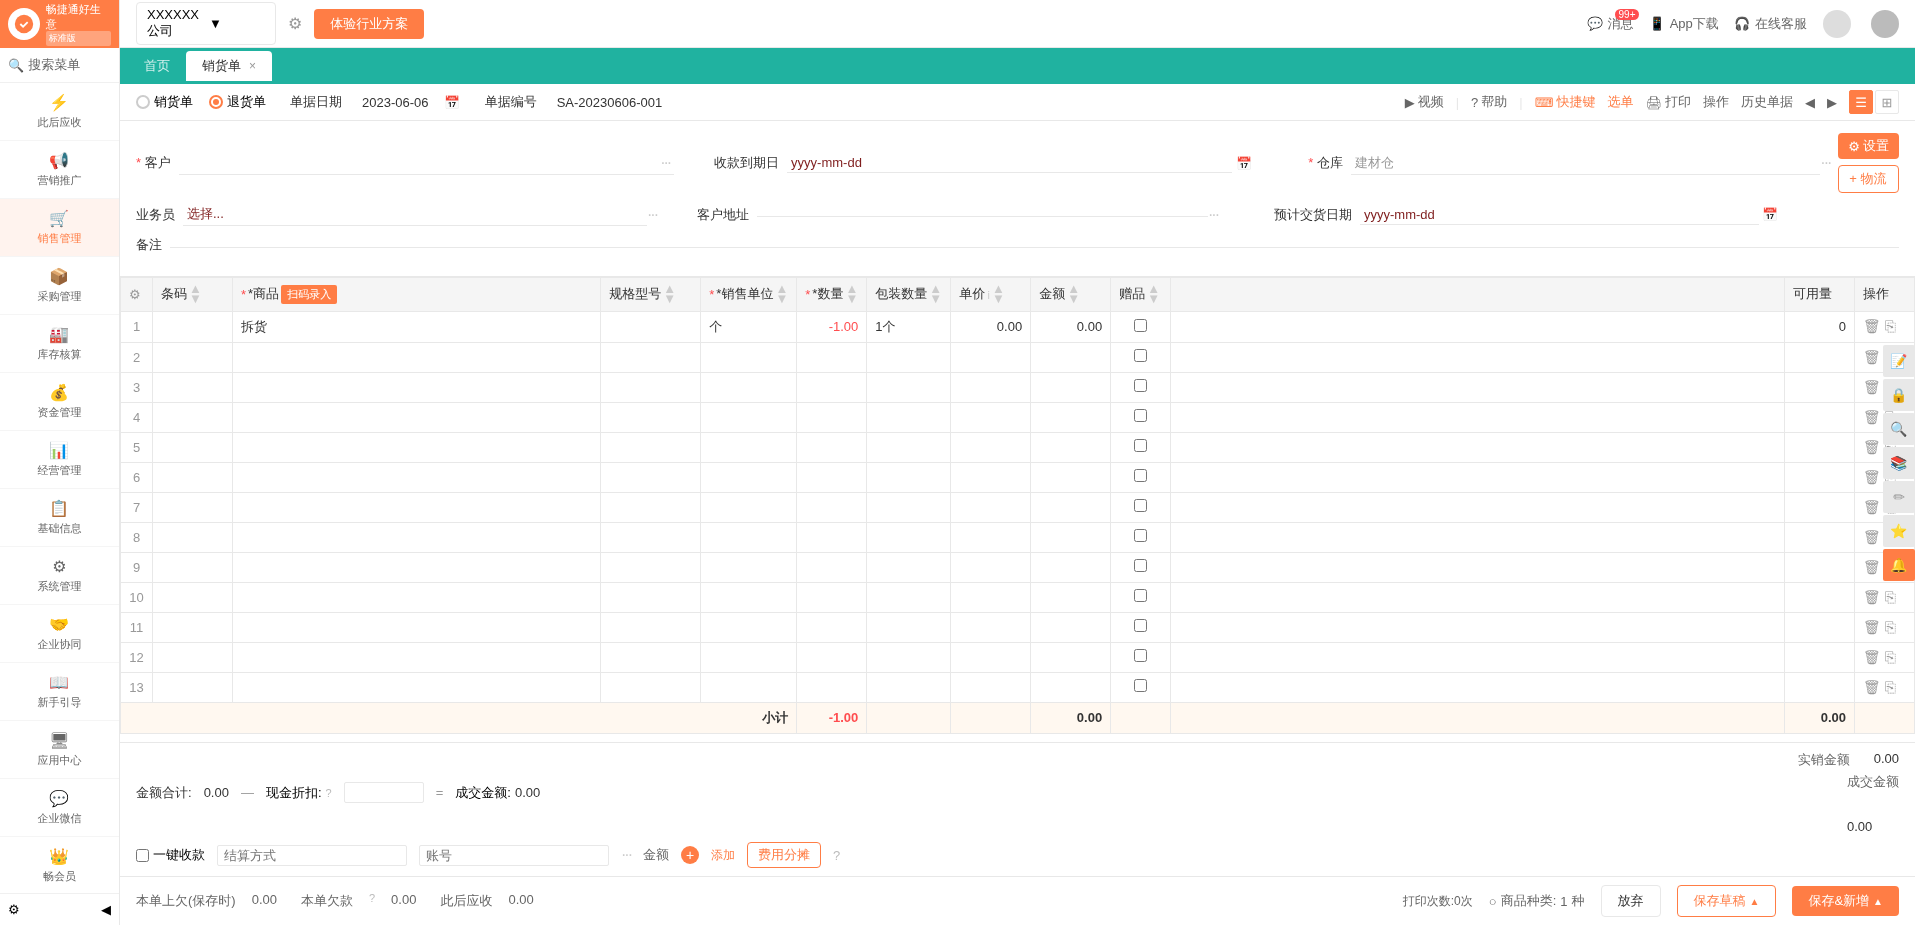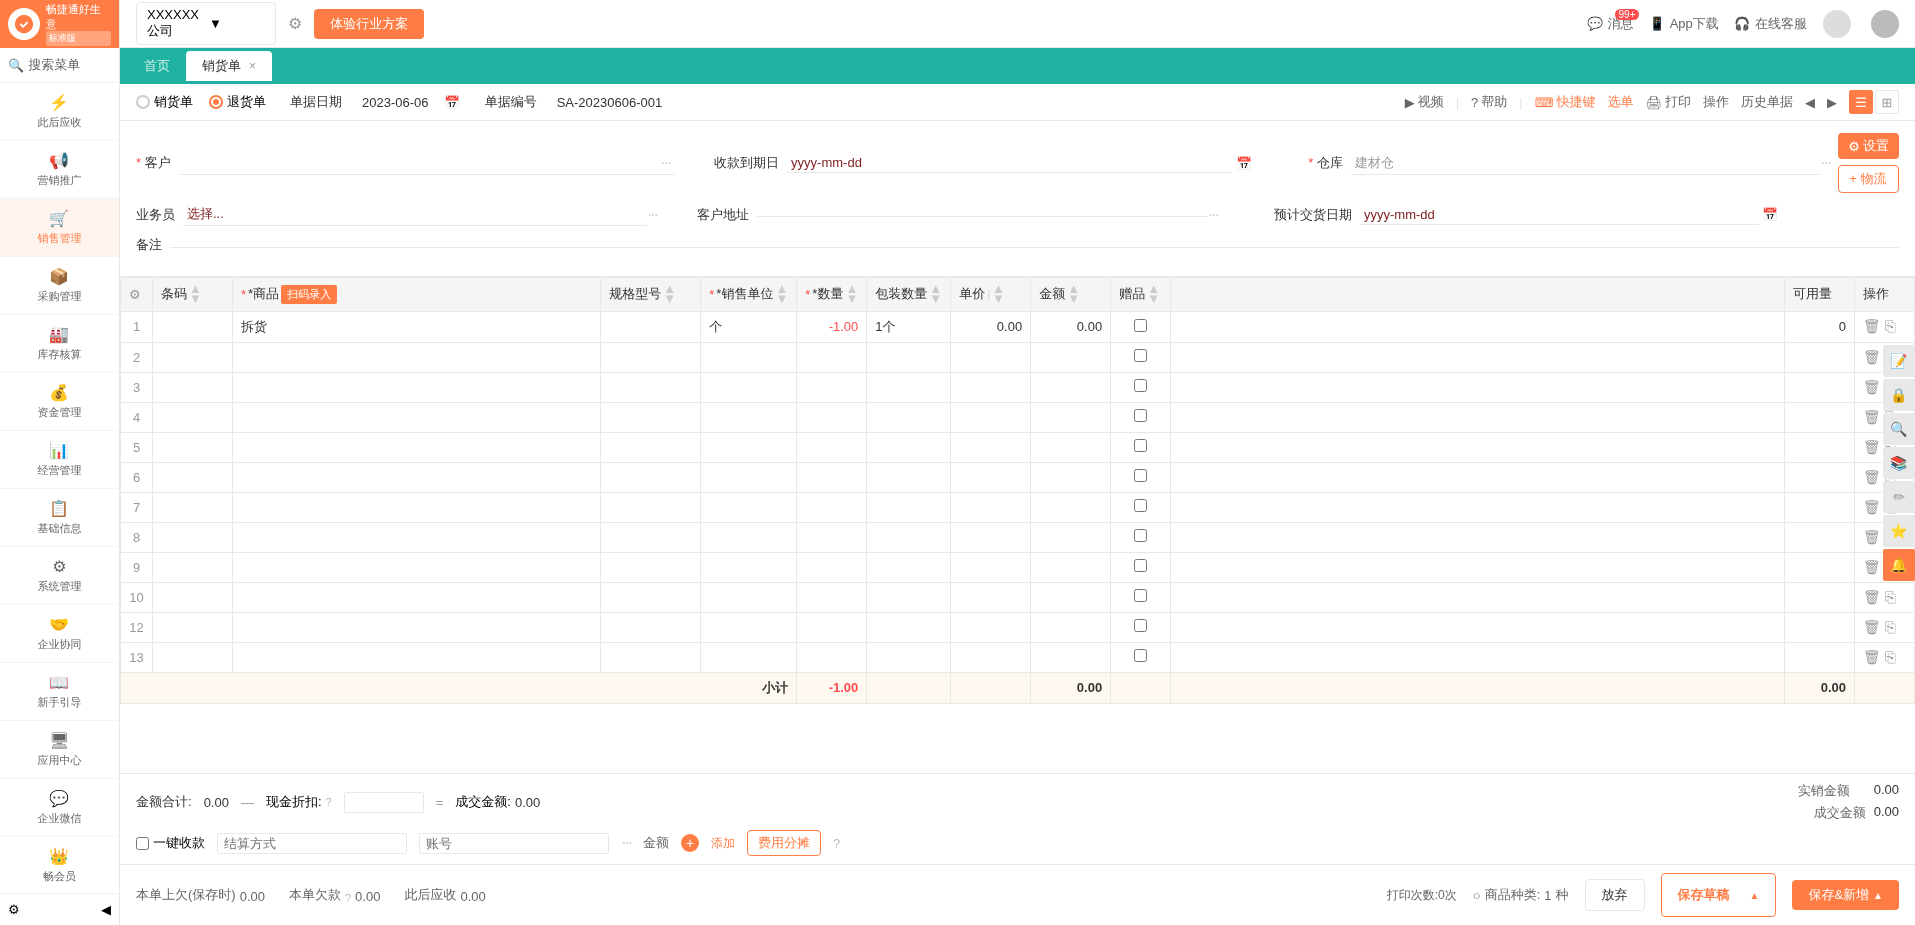--- a/index.html
+++ b/index.html
@@ -99,26 +99,26 @@
     .deal-amount { display: flex; align-items: center; gap: 4px; }
     .add-btn { background: #ff7d45; color: #fff; border: none; border-radius: 50%; width: 18px; height: 18px; cursor: pointer; font-size: 14px; display: flex; align-items: center; justify-content: center; }
     .fee-btn { border: 1px solid #ff7d45; color: #ff7d45; background: #fff; border-radius: 4px; padding: 3px 10px; cursor: pointer; }
     .help-icon { color: #999; cursor: pointer; }
     .checkbox-label { display: flex; align-items: center; gap: 4px; cursor: pointer; }
     .payment-select { border: 1px solid #e8e8e8; border-radius: 2px; padding: 2px 6px; min-width: 80px; color: #bbb; }
     .payment-input { border: 1px solid #e8e8e8; border-radius: 2px; padding: 2px 6px; min-width: 60px; color: #bbb; }
 
     
     .footer { background: #fff; border-top: 1px solid #e8e8e8; display: flex; align-items: center; padding: 8px 16px; gap: 24px; flex-shrink: 0; }
-    .footer-item { display: flex; align-items: flex-end; gap: 4px; color: #666; font-size: 12px; }
+    .footer-item { display: flex; align-items: flex-start; gap: 16px; color: #666; font-size: 12px; }
     .footer-right { margin-left: auto; display: flex; align-items: center; gap: 16px; }
     .print-count { color: #666; font-size: 12px; }
     .goods-type { display: flex; align-items: center; gap: 4px; color: #666; font-size: 12px; cursor: pointer; }
     .discard-btn { border: 1px solid #e8e8e8; background: #fff; color: #333; border-radius: 4px; padding: 6px 16px; cursor: pointer; }
-    .save-draft-btn { background: #fff; color: #ff7d45; border: 1px solid #ff7d45; border-radius: 4px; padding: 12px 16px; cursor: pointer; display: flex; align-items: center; gap: 20px; font-weight: bold; }
+    .save-draft-btn { background: #fff; color: #ff7d45; border: 1px solid #ff7d45; border-radius: 4px; padding: 6px 16px; cursor: pointer; display: flex; align-items: center; gap: 4px; }
     .save-new-btn { background: #ff7d45; color: #fff; border: none; border-radius: 4px; padding: 6px 16px; cursor: pointer; display: flex; align-items: center; gap: 4px; }
     .btn-arrow { font-size: 10px; }
 
     
     .right-float { position: fixed; right: 0; top: 50%; transform: translateY(-50%); display: flex; flex-direction: column; gap: 2px; z-index: 100; }
     .float-btn { width: 32px; height: 32px; background: #20b2a0; color: #fff; display: flex; align-items: center; justify-content: center; cursor: pointer; font-size: 14px; border-radius: 2px; }
     .float-btn.orange { background: #ff7d45; }
     .float-btn.gray { background: #e8e8e8; color: #999; }
 
     .th-sort { display: flex; align-items: center; gap: 2px; }
@@ -668,20 +668,40 @@
     <td style="min-width:200px;"></td>
     <td class="num"></td>
     <td>
       <div class="action-btns">
         <span class="action-btn">🗑</span>
         <span class="action-btn">⎘</span>
       </div>
     </td>
   </tr>
           <tr>
+    <td class="row-num">11</td>
+    <td></td>
+    <td></td>
+    <td></td>
+    <td></td>
+    <td class="num"></td>
+    <td></td>
+    <td class="num"></td>
+    <td class="num"></td>
+    <td class="checkbox-cell"><input type="checkbox" style=""></td>
+    <td style="min-width:200px;"></td>
+    <td class="num"></td>
+    <td>
+      <div class="action-btns">
+        <span class="action-btn">🗑</span>
+        <span class="action-btn">⎘</span>
+      </div>
+    </td>
+  </tr>
+          <tr>
     <td class="row-num">12</td>
     <td></td>
     <td></td>
     <td></td>
     <td></td>
     <td class="num"></td>
     <td></td>
     <td class="num"></td>
     <td class="num"></td>
     <td class="checkbox-cell"><input type="checkbox" style=""></td>
@@ -742,21 +762,21 @@
       <span class="equals">=</span>
       <div class="deal-amount">
         <span>成交金额:</span>
         <span class="summary-value">0.00</span>
       </div>
       <div style="margin-left:auto; display:flex; flex-direction:column; align-items:flex-end; gap:4px;">
         <div style="display:flex; justify-content:space-between; gap:24px; font-size:12px; color:#666;">
           <span>实销金额</span>
           <span style="font-weight:500; color:#333;">0.00</span>
         </div>
-        <div style="display:flex; justify-content:space-between; gap:8px; font-size:12px; color:#666;">
+        <div style="display:flex; justify-content:space-between; gap:28px; font-size:12px; color:#666;flex-direction:column;">
           <span>成交金额</span>
           <span style="font-weight:500; color:#333;">0.00</span>
         </div>
       </div>
     </div>
     <div class="bottom-row2">
       <label class="checkbox-label">
         <input type="checkbox" style="">
         <span>一键收款</span>
       </label>

